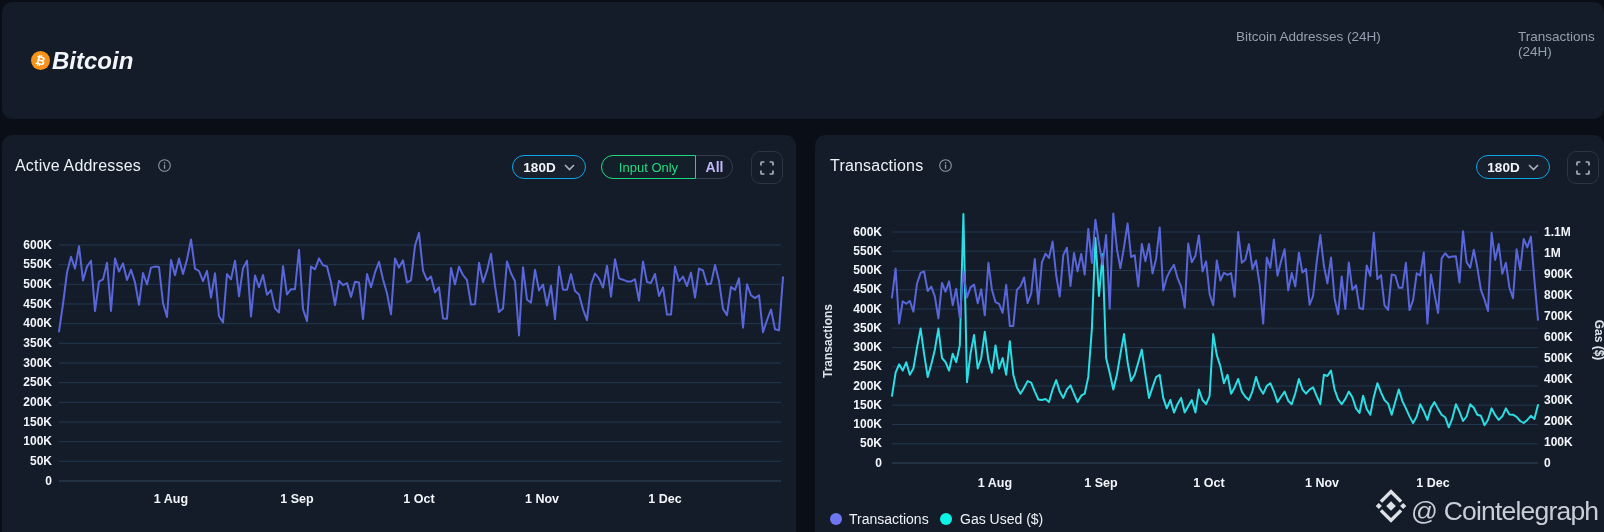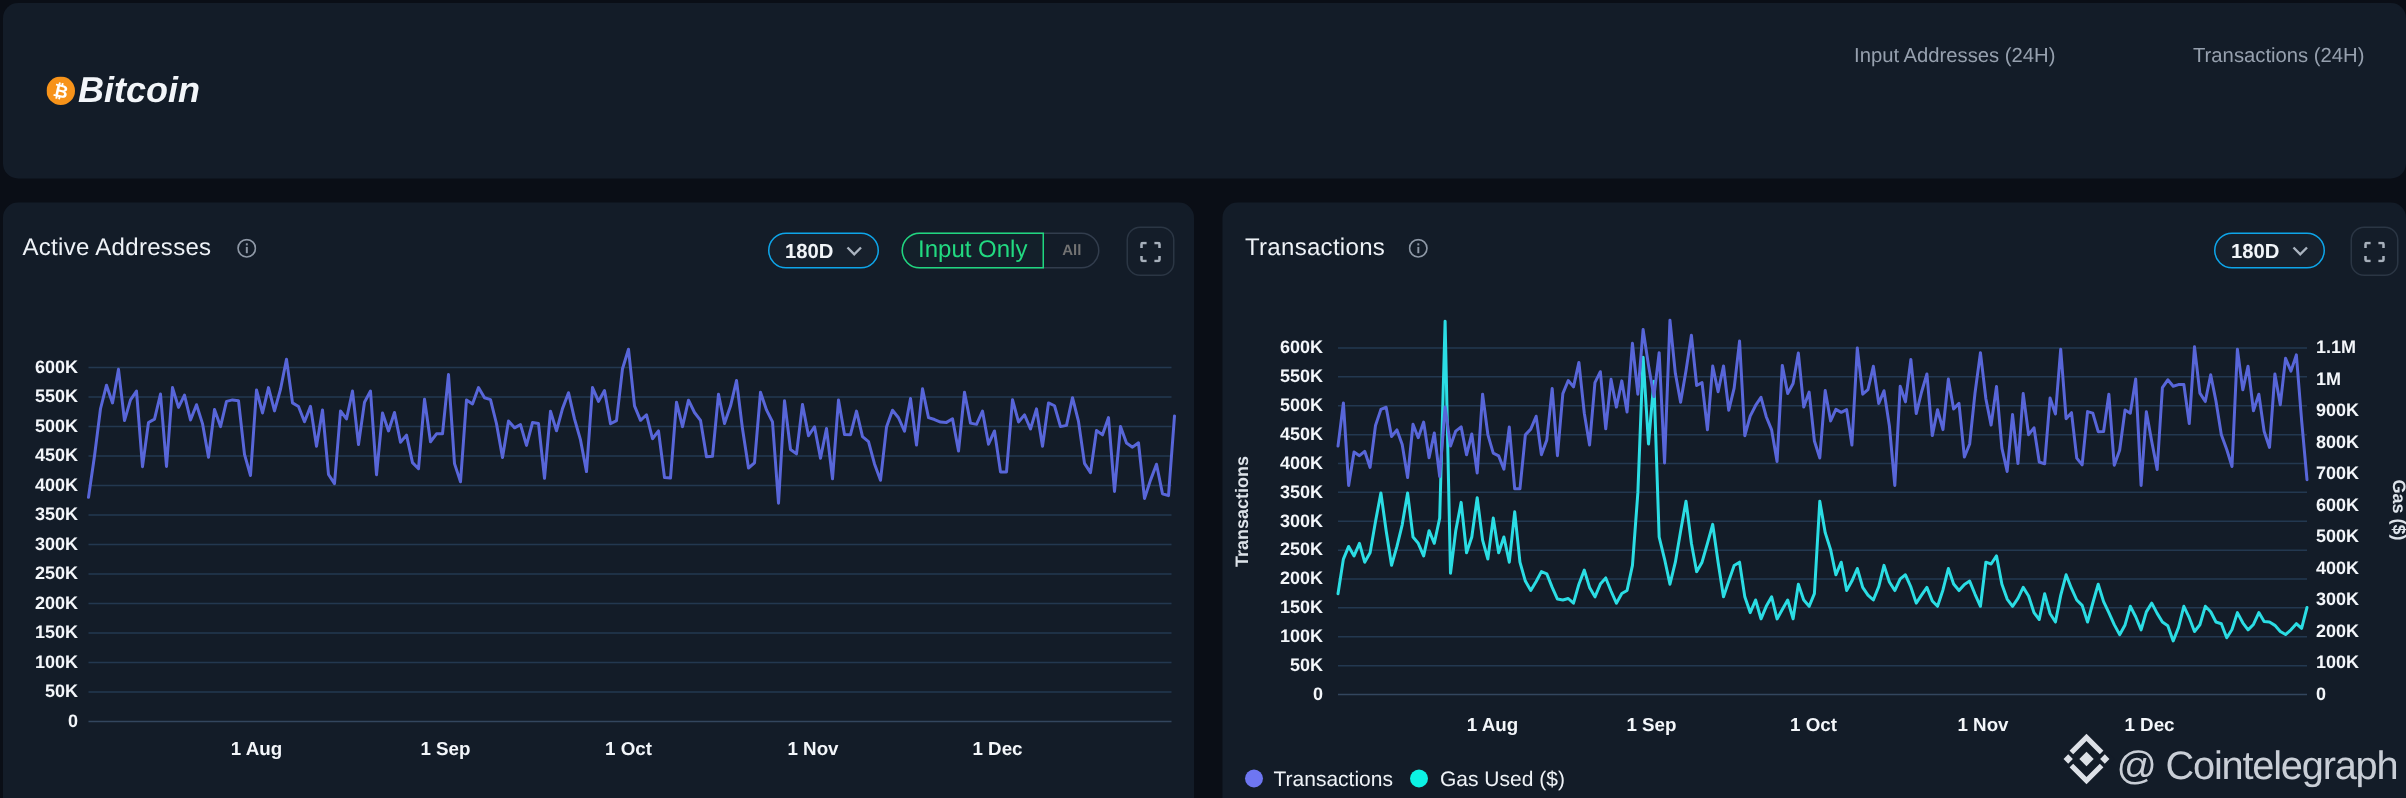--- a/index.html
+++ b/index.html
@@ -19,43 +19,43 @@
 <body>
 <div id="stage">
 
   <div class="card" style="left:2px; top:2px; width:1602px; height:117px;">
     <svg class="abs" style="left:29px; top:49px;" width="19" height="19" viewBox="0 0 19 19">
       <circle cx="9.5" cy="9.5" r="9.5" fill="#f7931a"></circle>
       <text x="9.5" y="13.8" font-size="12" font-weight="bold" fill="#fff" text-anchor="middle" transform="rotate(13 9.5 9.5)">₿</text>
     </svg>
     <div class="abs" style="left:50px; top:45px; font-size:24px; font-weight:bold; color:#f2f5f9;font-style:italic;">Bitcoin</div>
 
-    <div class="abs" style="left:1234px; top:27px; font-size:13.5px; color:#96a0ae;">Input Addresses (24H)</div>
-
-    <div class="abs" style="left:1460px; top:27px; font-size:13.5px; color:#96a0ae;">Transactions (24H)</div>
+    <div class="abs" style="left:1234px; top:27px; font-size:13.5px; color:#96a0ae;">Bitcoin Addresses (24H)</div>
+
+    <div class="abs" style="left:1516px; top:27px; font-size:13.5px; color:#96a0ae;">Transactions (24H)</div>
   </div>
 
   <div class="card" style="left:2px; top:135px; width:794px; height:412px;">
     <div class="abs title" style="left:13px; top:22px;">Active Addresses</div>
     <svg class="abs" style="left:156px; top:24px;" width="13" height="13" viewBox="0 0 13 13">
       <circle cx="6.5" cy="6.5" r="5.8" fill="none" stroke="#8e98a6" stroke-width="1.1"></circle>
       <rect x="5.9" y="5.6" width="1.3" height="4.2" fill="#8e98a6"></rect>
       <rect x="5.9" y="3.2" width="1.3" height="1.4" fill="#8e98a6"></rect>
     </svg>
 
     <div class="pill" style="left:510px; top:20px; width:74px;">
       <span style="margin-right:8px;">180D</span>
       <svg width="11" height="7" viewBox="0 0 11 7">
           <path d="M1 1 L5.5 5.5 L10 1" fill="none" stroke="#aab3bf" stroke-width="1.6"></path>
         </svg>
     </div>
 
     <div class="abs" style="left:599px; top:20px; width:132px; height:24px; border:1px solid #323d4d; border-radius:13px;"></div>
-    <div class="abs" style="left:599px; top:20px; width:95px; height:24px; border:1.5px solid #1fd67f; border-radius:13px 0 0 13px; display:flex; align-items:center; justify-content:center; color:#22da81; font-size:16px; background:#13202a;">Input Only</div>
-    <div class="abs" style="left:694px; top:20px; width:37px; height:24px; display:flex; align-items:center; justify-content:center; color:#737373; font-size:10px; font-weight:bold;">All</div>
+    <div class="abs" style="left:599px; top:20px; width:95px; height:24px; border:1.5px solid #1fd67f; border-radius:13px 0 0 13px; display:flex; align-items:center; justify-content:center; color:#22da81; font-size:13px; background:#13202a;">Input Only</div>
+    <div class="abs" style="left:694px; top:20px; width:37px; height:24px; display:flex; align-items:center; justify-content:center; color:#c4b5fd; font-size:14px; font-weight:bold;">All</div>
 
     <div class="fsbtn" style="left:749px; top:16px;">
       <svg width="14" height="14" viewBox="0 0 14 14" fill="none" stroke="#a7b0bb" stroke-width="1.7" stroke-linejoin="round">
         <path d="M1 4.4 V1.8 Q1 1 1.8 1 H4.4"></path>
           <path d="M9.6 1 H12.2 Q13 1 13 1.8 V4.4"></path>
           <path d="M13 9.6 V12.2 Q13 13 12.2 13 H9.6"></path>
           <path d="M4.4 13 H1.8 Q1 13 1 12.2 V9.6"></path>
       </svg>
     </div>
 

